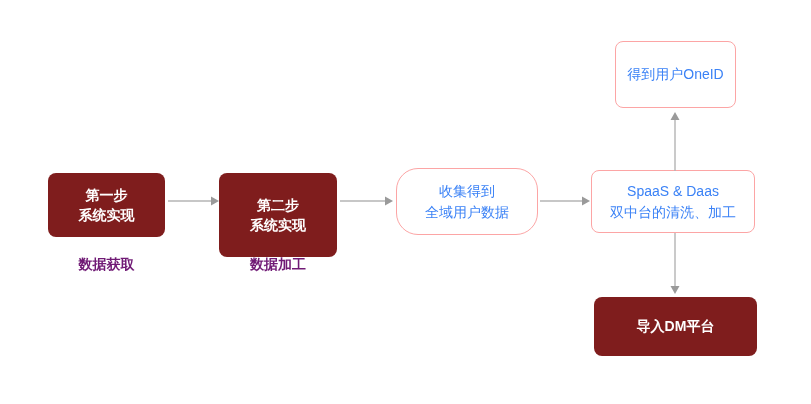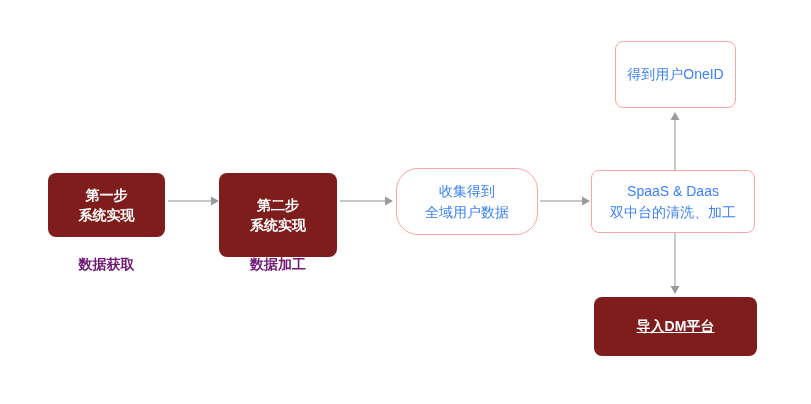--- a/index.html
+++ b/index.html
@@ -93,21 +93,21 @@
 
   <div class="node node-white" style="left:591px; top:170px; width:164px; height:63px;">
     <span class="node-line">SpaaS &amp; Daas</span>
     <span class="node-line">双中台的清洗、加工</span>
   </div>
 
   <div class="node node-white" style="left:615px; top:41px; width:121px; height:67px;">
     <span class="node-line">得到用户OneID</span>
   </div>
 
-  <div class="node node-blue" style="left:594px; top:297px; width:163px; height:59px;text-decoration:underline;">
+  <div class="node node-blue" style="left:594px; top:297px; width:163px; height:59px;">
     <span class="node-line">导入DM平台</span>
   </div>
 
   <svg class="edge" style="left:168px; top:192px; width:52px; height:18px;" viewBox="0 0 52 18">
     <line x1="0" y1="9" x2="43" y2="9"></line>
     <polygon points="43,4.5 51,9 43,13.5"></polygon>
   </svg>
 
   <svg class="edge" style="left:340px; top:192px; width:54px; height:18px;" viewBox="0 0 54 18">
     <line x1="0" y1="9" x2="45" y2="9"></line>

